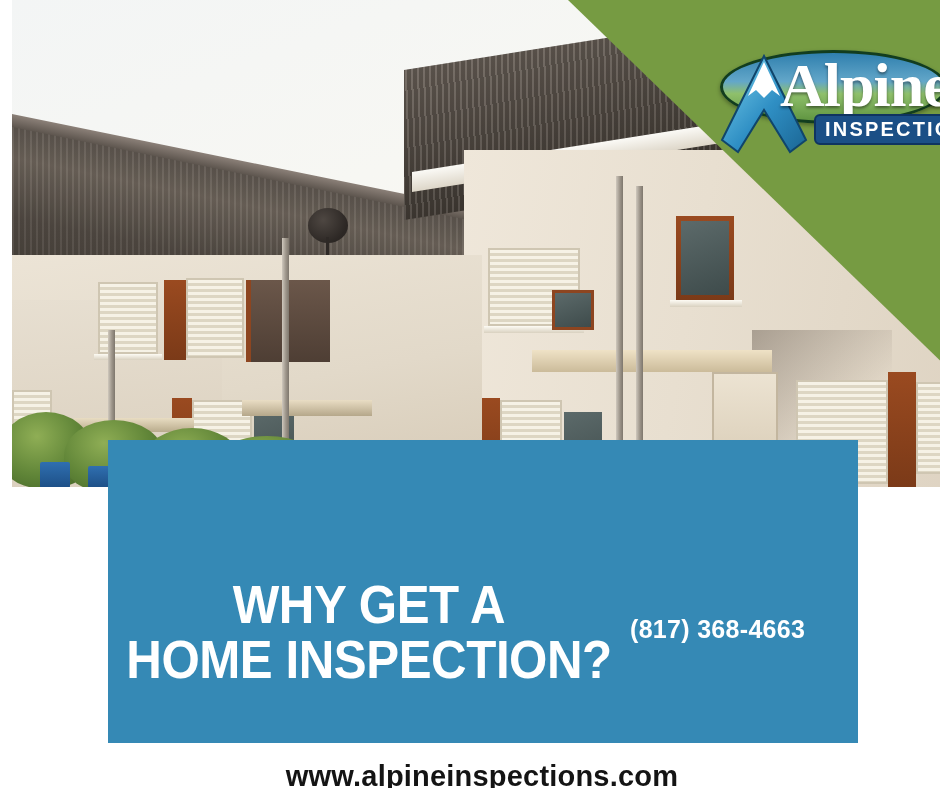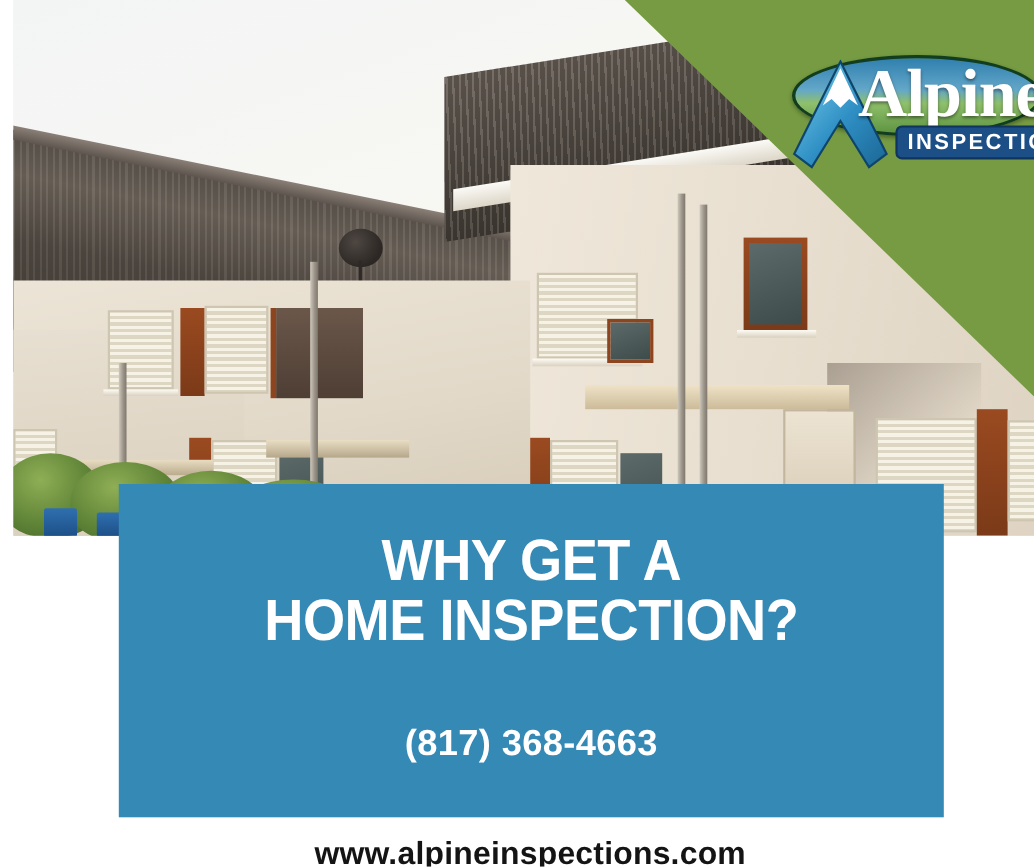--- a/index.html
+++ b/index.html
@@ -168,38 +168,38 @@
   }
   .logo-banner span {
     font-size:20px; font-weight:700; color:#ffffff;
     letter-spacing:2.2px; line-height:1;
     display:block;
   }
 
   
   .blue-box {
     position:absolute; left:96px; top:440px; width:750px; height:343px;
-    display:flex; flex-direction:column;
-    align-items:center; justify-content:flex-start;gap:28px;
+    display:flex; flex-direction:row;
+    align-items:center; justify-content:flex-start;
   }
   .headline {
     margin-top:43px;
     color:#ffffff;
     font-weight:700;
     font-size:53px;
     line-height:1.03;
     text-align:center;
     letter-spacing:-0.5px;
     transform:scaleX(0.93);
   }
   .headline .l1 { display:block; }
   .headline .l2 { display:block; }
   .phone {
     margin-top:36px;
-    color:#ffffff; font-weight:700; font-size:33px;
+    color:#ffffff; font-weight:700; font-size:25px;
     letter-spacing:.3px;
   }
   .email {
     margin-top:12px;
     color:#ffffff; font-weight:700; font-size:25px;
     letter-spacing:.2px;
   }
 
   
   .footer {

